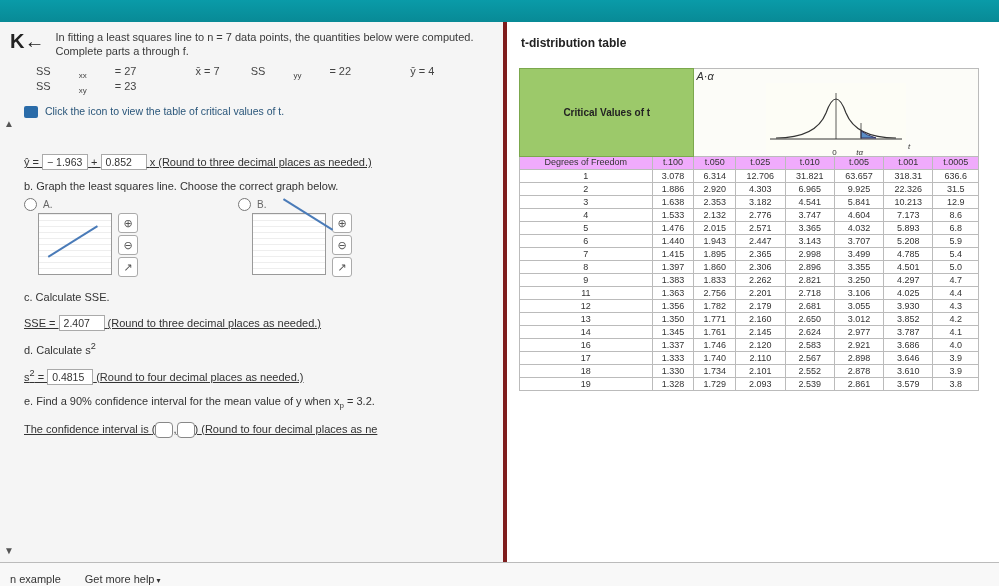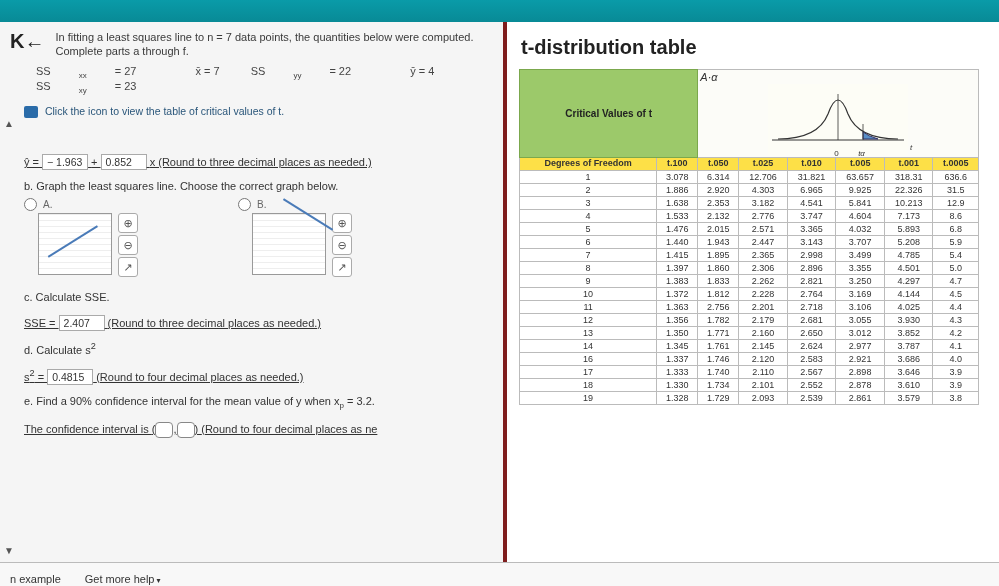--- a/index.html
+++ b/index.html
@@ -24,24 +24,24 @@
 .radio-row input { margin:0;}
 .graphbox { width:72px; height:60px; border:1px solid #999; background:repeating-linear-gradient(0deg,#fff,#fff 5px,#eee 5px,#eee 6px),repeating-linear-gradient(90deg,#fff,#fff 5px,#eee 5px,#eee 6px); position:relative; margin-left:14px;}
 .line-neg { position:absolute; width:100%; height:100%; }
 .line-neg:after { content:""; position:absolute; left:10%; top:10%; width:80%; height:80%; border-top:2px solid #4a7bb8; transform:rotate(-32deg) translateY(20px);}
 .line-pos:after { content:""; position:absolute; left:10%; top:10%; width:80%; height:80%; border-top:2px solid #4a7bb8; transform:rotate(32deg) translateY(-12px);}
 .tools { display:flex; flex-direction:column; gap:2px;}
 .tool { width:18px; height:18px; border:1px solid #aaa; border-radius:3px; background:#fff; display:flex; align-items:center; justify-content:center; font-size:11px; cursor:pointer; color:#555;}
 .graph-wrap { display:flex; align-items:flex-start; gap:6px;}
 .ci-input { display:inline-block; border:1px solid #888; border-radius:4px; width:16px; height:14px; background:#fff; vertical-align:middle;}
 .inl { display:inline;}
-.right h2 { font-size:20px; font-weight:bold; margin:4px 0 10px 8px; color:#222;}
+.right h2 { font-size:12px; font-weight:bold; margin:4px 0 18px 8px; color:#222;}
 table.tdist { border-collapse:collapse; font-size:9px; width:460px; margin-left:6px;}
 table.tdist th, table.tdist td { border:1px solid #bbb; padding:1px 2px; text-align:center;}
-table.tdist th { background:#fde047; font-weight:bold;}
+table.tdist th { background:#f0abfc; font-weight:normal;}
 .crit-head { background:#9cc96a !important; color:#222; font-weight:bold; font-size:10px; padding:4px !important; border:1px solid #7ba84d !important;}
 .df-head { background:#f0f0f0; font-size:9px; line-height:1.1;}
 .curve-cell { background:#fcfcf8;}
 .curve-wrap { width:140px; height:72px; position:relative; margin:0 auto; background:#fdfdf6;}
 svg.curve { width:140px; height:64px;}
 .itlabel { font-size:8.5px; font-style:italic;}
 .bottom { height:24px; border-top:1px solid #bbb; background:#f8f8f8; padding:4px 10px; display:flex; gap:24px; align-items:center;}
 .bot-link { color:#333; font-size:11px; cursor:pointer;}
 .dropdown-arrow { font-size:8px; margin-left:2px;}
 </style>
@@ -262,30 +262,20 @@
             <td>9</td>
             <td>1.383</td>
             <td>1.833</td>
             <td>2.262</td>
             <td>2.821</td>
             <td>3.250</td>
             <td>4.297</td>
             <td>4.7</td>
           </tr>
           <tr>
-            <td>10</td>
-            <td>1.372</td>
-            <td>1.812</td>
-            <td>2.228</td>
-            <td>2.764</td>
-            <td>3.169</td>
-            <td>4.144</td>
-            <td>4.5</td>
-          </tr>
-          <tr>
             <td>11</td>
             <td>1.363</td>
             <td>2.756</td>
             <td>2.201</td>
             <td>2.718</td>
             <td>3.106</td>
             <td>4.025</td>
             <td>4.4</td>
           </tr>
           <tr>

